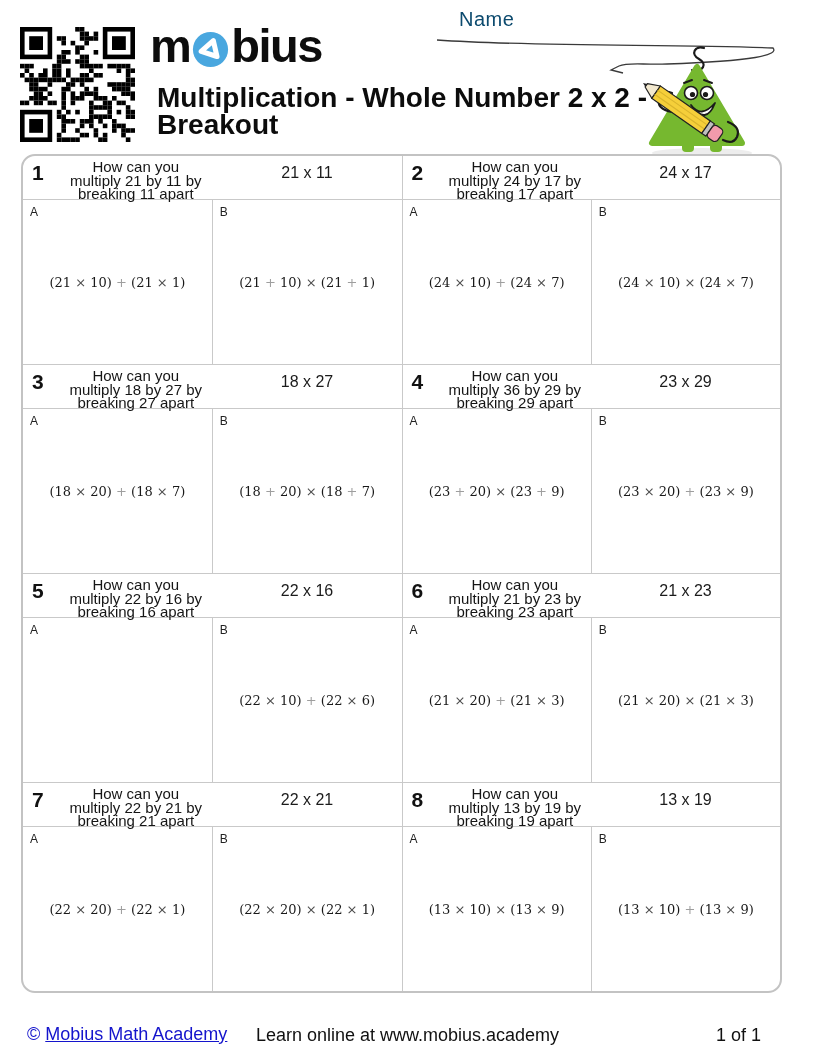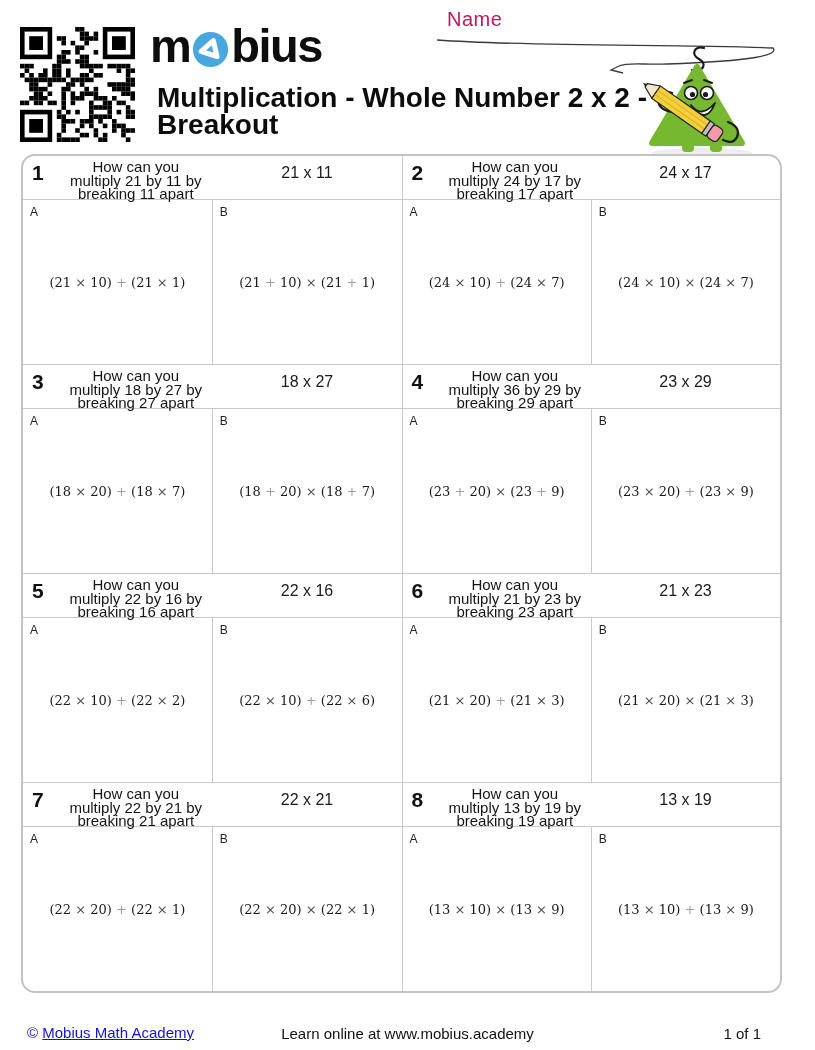--- a/index.html
+++ b/index.html
@@ -6,21 +6,21 @@
   .page{position:relative;width:815px;height:1050px;background:#ffffff;overflow:hidden;
         font-family:"Liberation Sans",sans-serif;color:#1b1b1b;}
 
   
   .qr{position:absolute;left:20px;top:27px;width:115px;height:115px;}
   .logo{position:absolute;left:150px;top:22px;display:flex;align-items:flex-end;
         font-weight:800;font-size:47px;line-height:1;color:#0d0d0d;letter-spacing:-1.5px;}
   .logo-o{width:37px;height:37px;margin:0 2px 1px 2px;}
   .wstitle{position:absolute;left:157px;top:84px;font-size:28px;font-weight:bold;
            line-height:27px;color:#0c0c0c;}
-  .name-label{position:absolute;left:447px;top:8px;font-size:20px;color:#be185d;letter-spacing:.5px;}
+  .name-label{position:absolute;left:459px;top:8px;font-size:20px;color:#0c4a6e;letter-spacing:.5px;}
   .scribble{position:absolute;left:425px;top:26px;width:370px;height:134px;}
 
   
   .sheet{position:absolute;left:21px;top:154px;width:757px;border:2px solid #c3c3c3;
          border-radius:14px;overflow:hidden;background:#fff;}
   .prow{display:flex;}
   .prow + .prow{border-top:1px solid #c9c9c9;}
   .cell{width:50%;box-sizing:border-box;}
   .cell.right{border-left:1px solid #c9c9c9;}
   .phead{display:grid;grid-template-columns:36px 1fr 189px;height:44px;
@@ -32,21 +32,21 @@
   .pbody{display:flex;height:164px;}
   .opt{flex:1;position:relative;}
   .opt.b{border-left:1px solid #c9c9c9;}
   .olabel{font-size:12px;padding:5px 0 0 7px;color:#222;}
   .expr{position:absolute;left:50%;top:82px;transform:translate(-50%,-50%);
         white-space:nowrap;font-family:"DejaVu Serif",serif;font-size:13px;color:#191919;}
   .op-x{color:#4c4c4c;}
   .op-p{color:#9e9e9e;}
 
   
-  .footer{position:absolute;left:0;top:1024px;width:100%;height:20px;font-size:15px;color:#111;}
+  .footer{position:absolute;left:0;top:1024px;width:100%;height:20px;font-size:18px;color:#111;}
   .f-left{position:absolute;left:27px;top:0;color:#1414cc;}
   .f-left a{color:#1414cc;text-decoration:underline;}
   .f-center{position:absolute;left:0;top:1px;width:100%;text-align:center;}
   .f-right{position:absolute;right:54px;top:1px;}
 </style>
 </head>
 <body>
 
 <div class="page">
 
@@ -400,21 +400,20 @@
     <div class="prow">
       <div class="cell">
         <div class="phead">
           <div class="pnum">5</div>
           <div class="pq">How can you multiply 22 by 16 by breaking 16 apart</div>
           <div class="pex">22 x 16</div>
         </div>
         <div class="pbody">
           <div class="opt">
             <div class="olabel">A</div>
-            <div class="expr">(22 <span class="op-x">×</span> 10) <span class="op-p">+</span> (22 <span class="op-x">×</span> 2)</div>
           </div>
           <div class="opt b">
             <div class="olabel">B</div>
             <div class="expr">(22 <span class="op-x">×</span> 10) <span class="op-p">+</span> (22 <span class="op-x">×</span> 6)</div>
           </div>
         </div>
       </div>
       <div class="cell right">
         <div class="phead">
           <div class="pnum">6</div>

